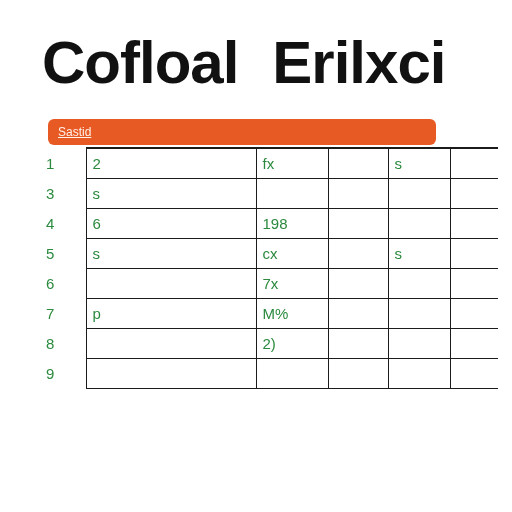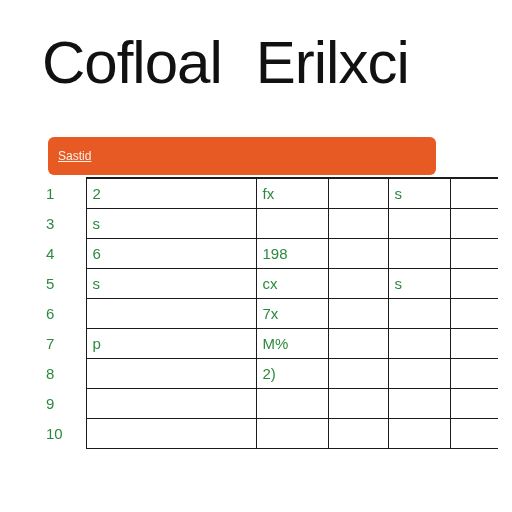--- a/index.html
+++ b/index.html
@@ -10,34 +10,34 @@
     height: 512px;
     background: #ffffff;
     font-family: Arial, Helvetica, sans-serif;
     overflow: hidden;
   }
   .page {
     padding: 28px 22px 0 42px;
   }
   .title {
     font-size: 60px;
-    font-weight: 400;
+    font-weight: 700;
     letter-spacing: -1px;
     color: #111;
-    margin: 0 0 40px 0;
+    margin: 0 0 22px 0;
     white-space: nowrap;
   }
   .title .gap { display:inline-block; width: 34px; }
   .sheet {
     position: relative;
   }
   .header-bar {
     background: #e85a23;
     border-radius: 6px;
-    height: 38px;
+    height: 26px;
     width: 388px;
     margin: 0 0 2px 6px;
     display: flex;
     align-items: center;
     padding: 0 10px;
     color: #fff0e8;
     font-size: 12px;
     font-weight: 500;
     filter: blur(0.3px);
     text-decoration: underline;
@@ -167,26 +167,18 @@
           <td class="last"></td>
         </tr>
         <tr>
           <td class="rownum">9</td>
           <td class="soft"></td>
           <td class="val"></td>
           <td></td>
           <td class="val"></td>
           <td class="last"></td>
         </tr>
-        <tr>
-          <td class="rownum">10</td>
-          <td class="soft"></td>
-          <td class="val"></td>
-          <td></td>
-          <td class="val"></td>
-          <td class="last"></td>
-        </tr>
       </tbody>
     </table>
   </div>
 </div>
 
 <div class="bottom-cut"></div>
 
 </body></html>

